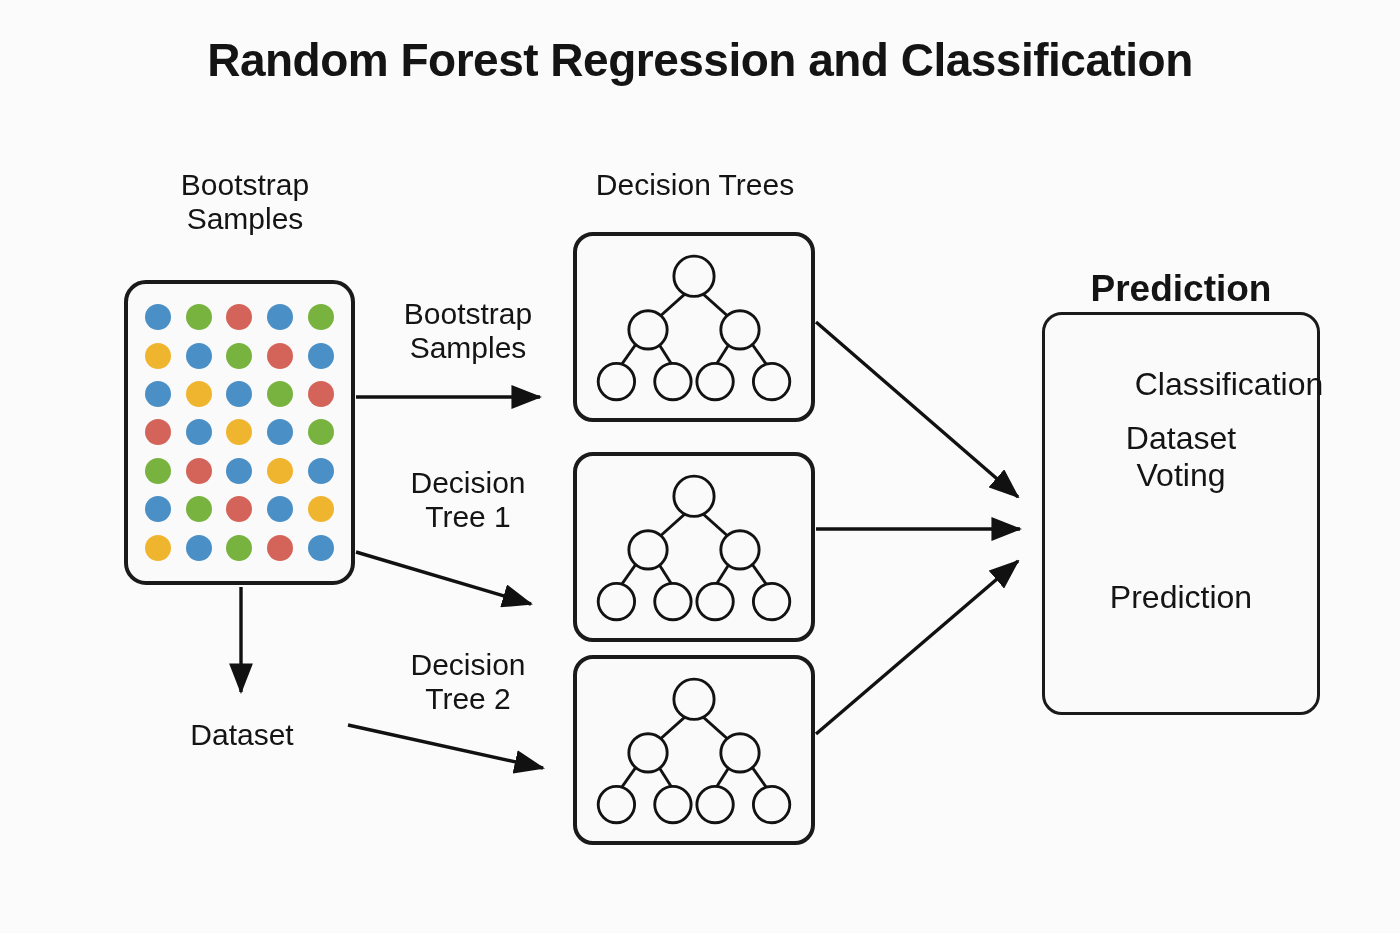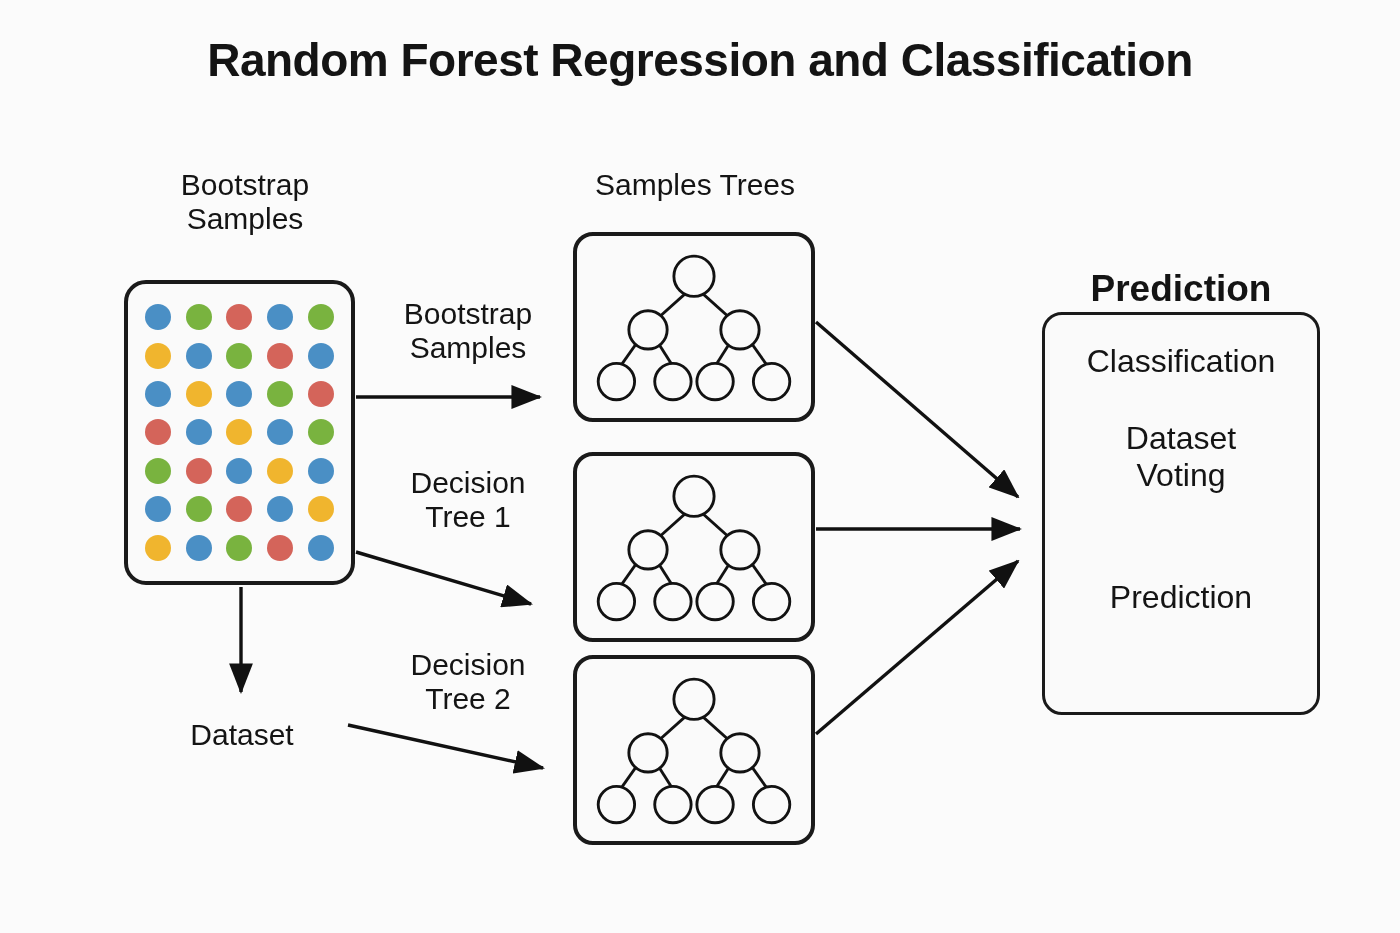--- a/index.html
+++ b/index.html
@@ -107,21 +107,21 @@
   }
   .pred-line {
     position: absolute;
     width: 100%;
     text-align: center;
     font-size: 32px;
     color: #141414;
     line-height: 1.15;
     white-space: pre-line;
   }
-  #pred-classification { top: 28px; }
+  #pred-classification { top: 51px; padding-left: 48px; }
   #pred-majority      { top: 105px; }
   #pred-regression    { top: 264px; }
   #pred-averaging     { top: 327px; }
 
   
   #connectors {
     position: absolute;
     left: 0; top: 0;
     width: 1400px;
     height: 933px;
@@ -176,21 +176,21 @@
         <div class="dot" style="background: rgb(74, 143, 197);"></div>
         <div class="dot" style="background: rgb(240, 181, 46);"></div>
         <div class="dot" style="background: rgb(240, 181, 46);"></div>
         <div class="dot" style="background: rgb(74, 143, 197);"></div>
         <div class="dot" style="background: rgb(121, 179, 63);"></div>
         <div class="dot" style="background: rgb(212, 100, 90);"></div>
         <div class="dot" style="background: rgb(74, 143, 197);"></div>
       </div>
   </div>
 
-  <div class="lbl" style="left:574px; top:168px; width:242px;">Samples Trees</div>
+  <div class="lbl" style="left:574px; top:168px; width:242px;">Decision Trees</div>
 
   <div class="tree-box" id="tree-box-1">
     <svg class="tree-svg" viewBox="0 0 242 190">
       <line class="tree-edge" x1="121" y1="52" x2="73" y2="95"></line>
       <line class="tree-edge" x1="121" y1="52" x2="169" y2="95"></line>
       <line class="tree-edge" x1="73" y1="95" x2="42" y2="139"></line>
       <line class="tree-edge" x1="73" y1="95" x2="101" y2="139"></line>
       <line class="tree-edge" x1="169" y1="95" x2="141" y2="139"></line>
       <line class="tree-edge" x1="169" y1="95" x2="200" y2="139"></line>
       <circle class="tree-node" cx="121" cy="42" r="21"></circle>

